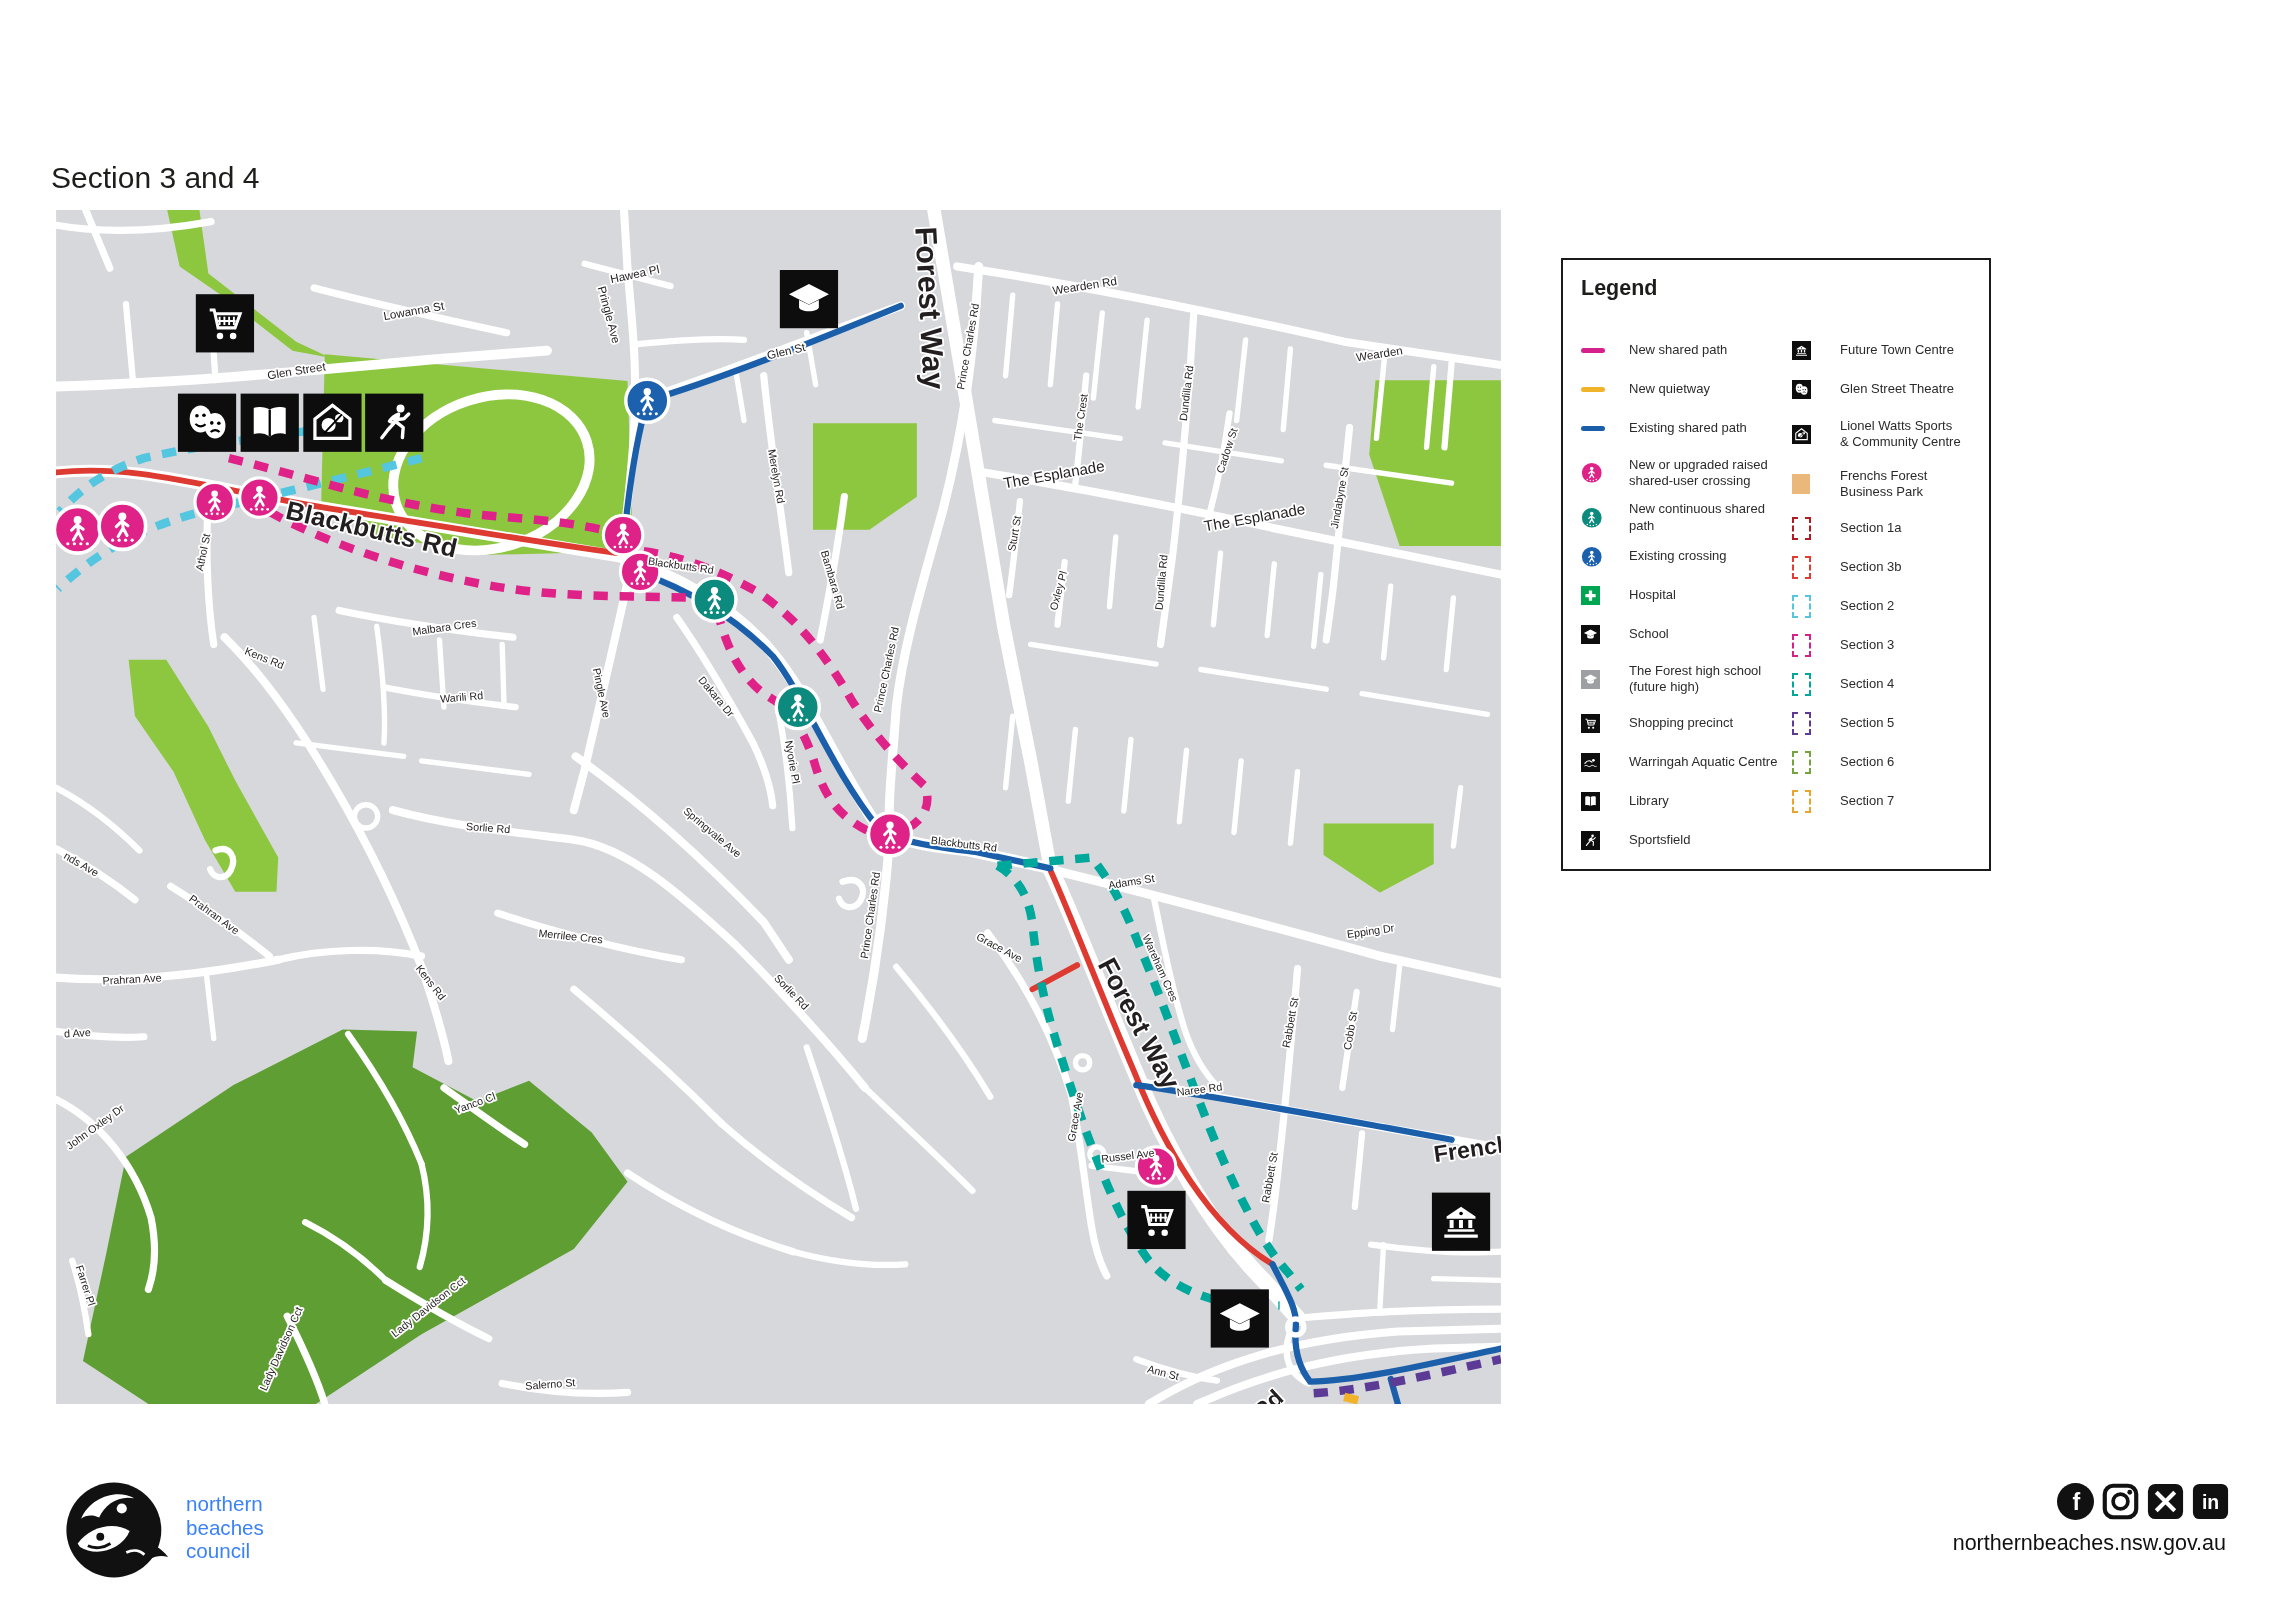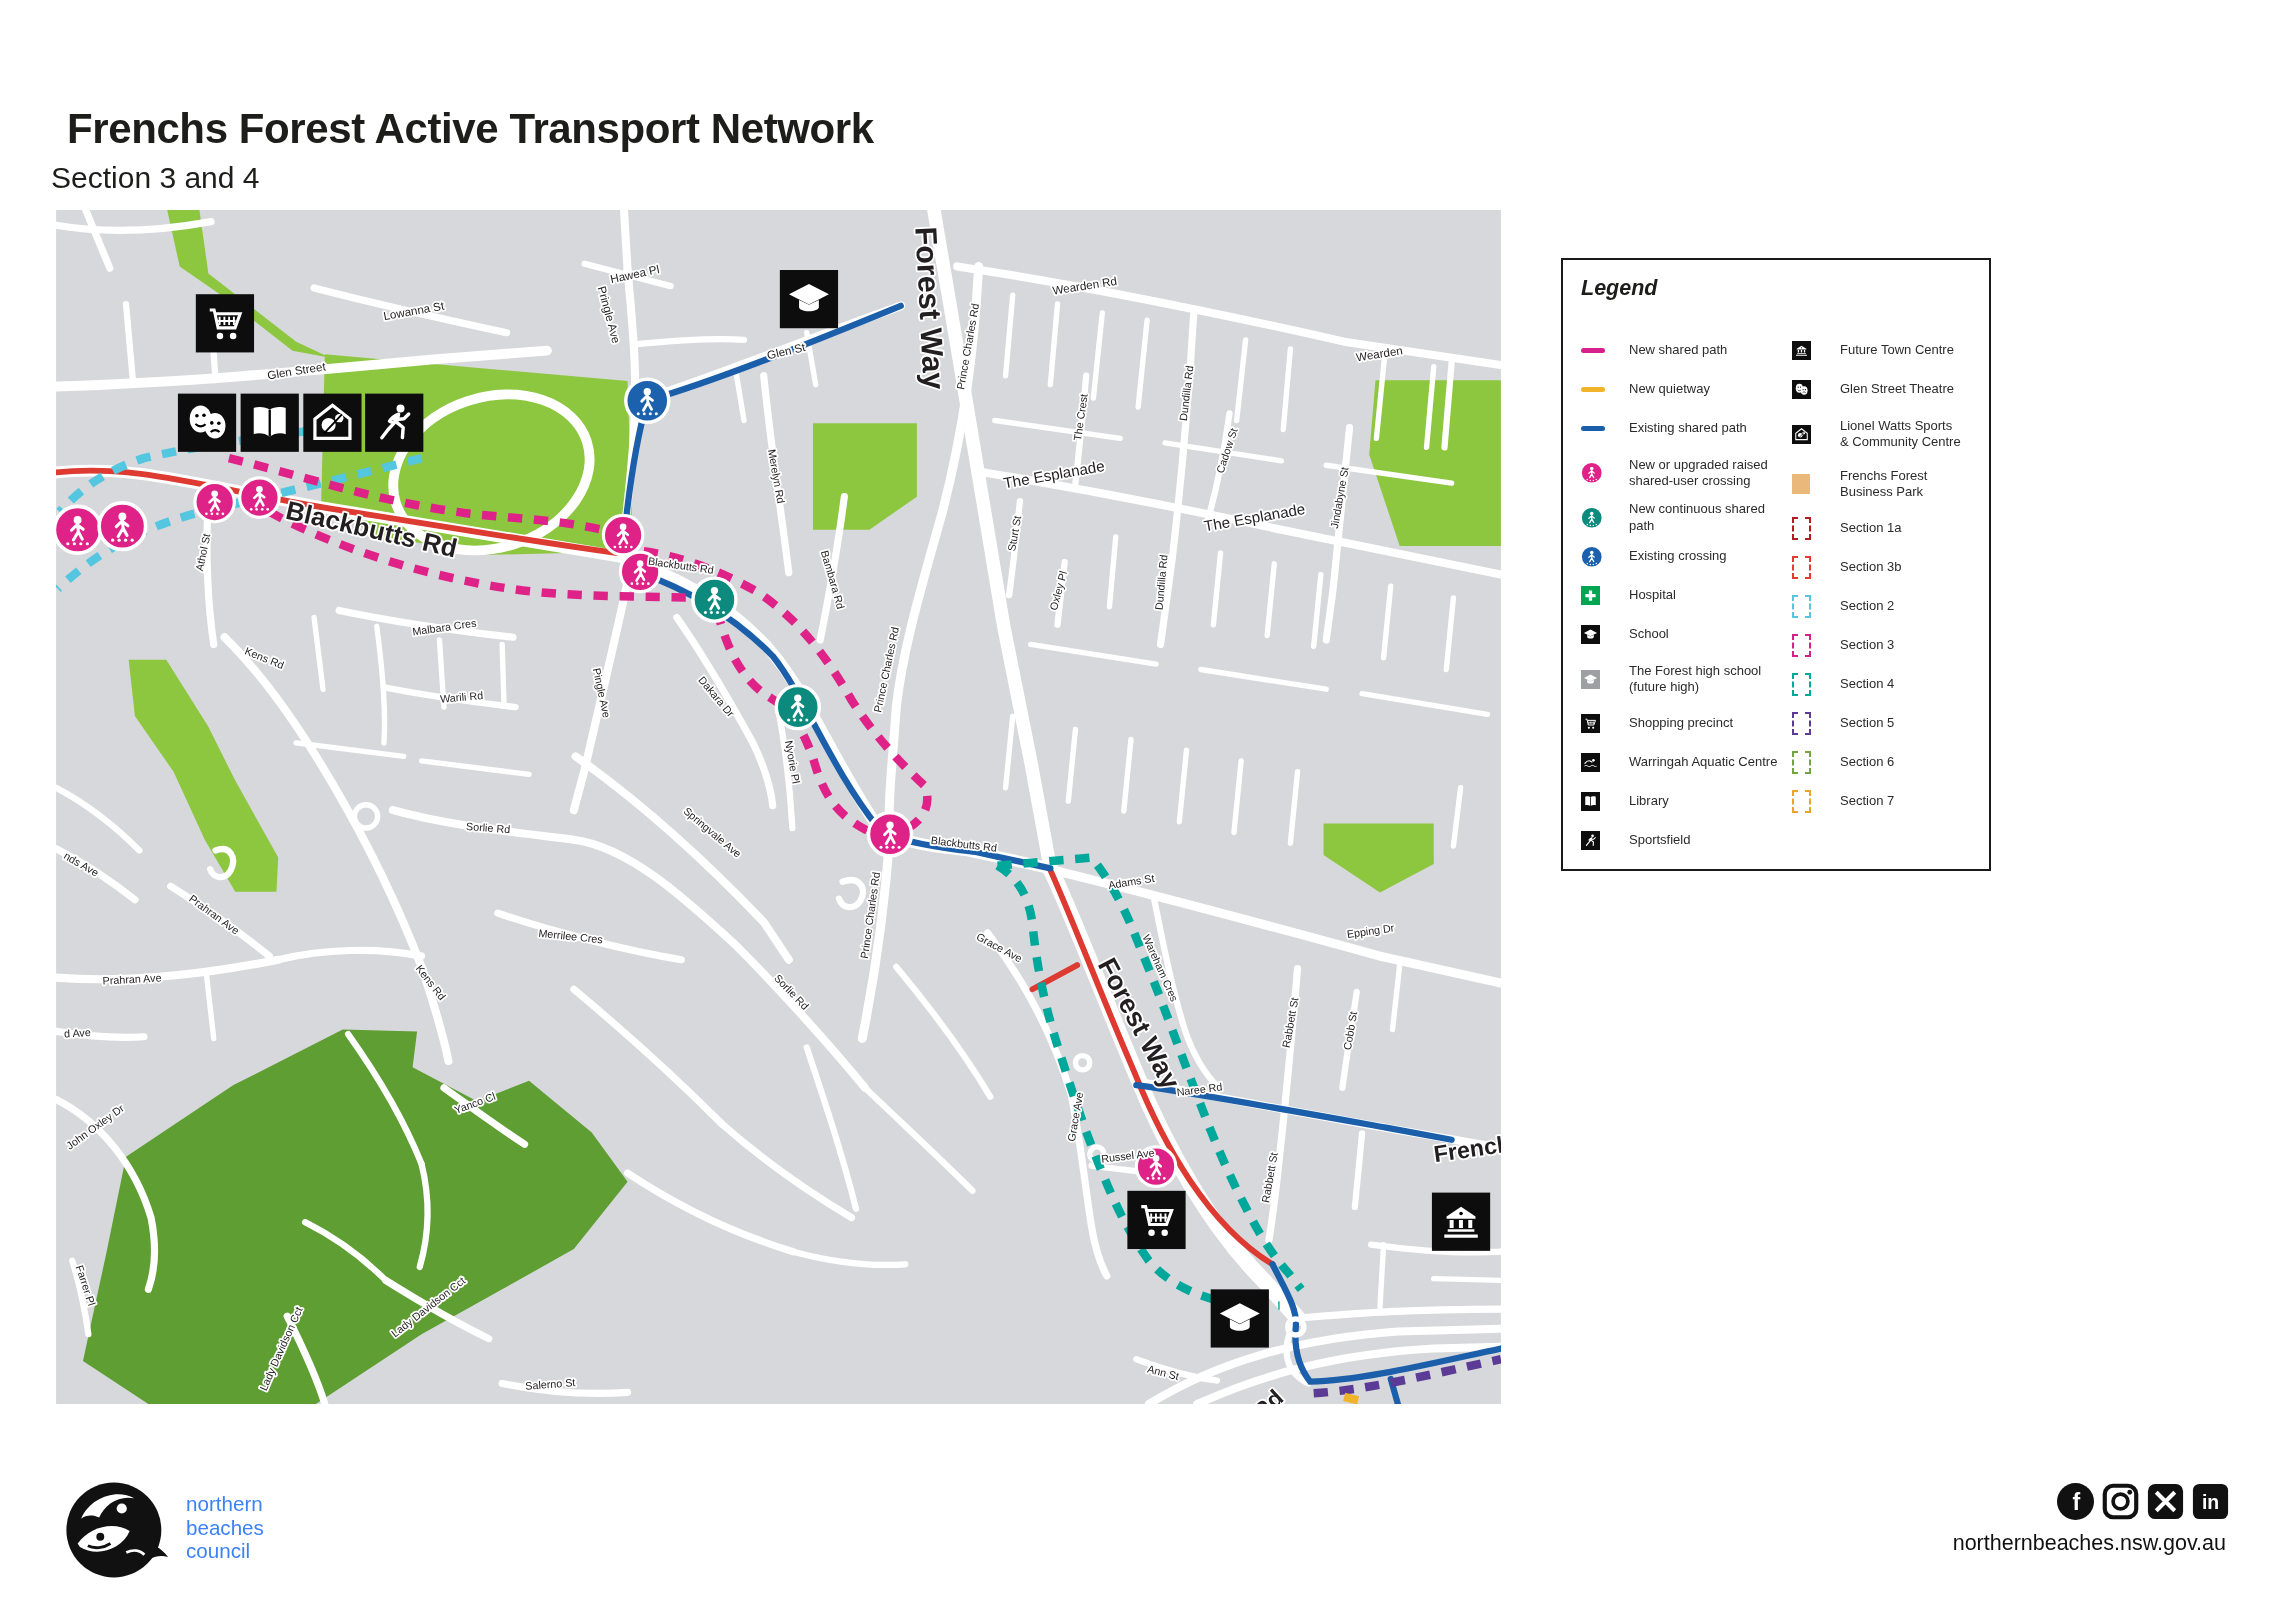--- a/index.html
+++ b/index.html
@@ -5,21 +5,21 @@
   html,body{margin:0;padding:0;background:#fff;}
   #page{position:relative;width:2293px;height:1621px;background:#fff;overflow:hidden;
         font-family:"Liberation Sans", sans-serif;color:#1d1d1b;}
   #page-title{position:absolute;left:67px;top:77px;font-size:42px;font-weight:bold;letter-spacing:-0.4px;}
   #page-subtitle{position:absolute;left:51px;top:161px;font-size:30px;font-weight:400;}
   #map{position:absolute;left:56px;top:210px;width:1445px;height:1194px;}
   #map svg{display:block;}
   
   #legend{position:absolute;left:1561px;top:258px;width:430px;height:613px;background:#fff;
           border:2.7px solid #1a1a1a;box-sizing:border-box;padding:16px 0 0 18px;}
-  #legend h2{margin:0 0 30px 0;font-size:21.5px;font-weight:bold;color:#1d1d1b;font-style:italic;}
+  #legend h2{margin:0 0 30px 0;font-size:21.5px;font-weight:bold;color:#1d1d1b;}
   #legend-cols{display:flex;}
   .lcol{display:flex;flex-direction:column;}
   .lcol.left{width:211px;}
   .lcol.right{width:190px;}
   .lrow{display:flex;align-items:center;min-height:39px;gap:9px;}
   .lrow.tall{min-height:50px;}
   .lswatch{width:39px;flex:0 0 39px;display:flex;align-items:center;}
   .ltext{font-size:13px;line-height:1.25;color:#2b2b2b;white-space:pre-line;}
   .sw-line{width:24px;height:4.5px;border-radius:2.7px;}
   .sw-sq{width:18px;height:19.7px;}
@@ -30,21 +30,20 @@
   #footer-logo{position:absolute;left:63px;top:1478px;width:113px;height:113px;}
   #footer-brand{position:absolute;left:186px;top:1492px;font-size:20.6px;line-height:1.15;color:#3b82f6;white-space:pre-line;}
   #social{position:absolute;left:2057px;top:1483px;display:flex;gap:8px;}
   .soc{width:37px;height:37px;}
   #footer-url{position:absolute;left:1778px;top:1531px;width:448px;text-align:right;font-size:21.5px;color:#111;}
 </style>
 </head>
 <body>
 
 <div id="page">
-  <h1 id="page-title">Frenchs Forest Active Transport Network</h1>
   <div id="page-subtitle">Section 3 and 4</div>
 
   <div id="map">
       <svg width="1445" height="1194" viewBox="62 235 1613 1333" xmlns="http://www.w3.org/2000/svg">
         <rect x="62" y="235" width="1613" height="1333" fill="#d7d8db"></rect>
         <polygon points="186,235 222,235 232,306 330,382 368,400 326,392 246,330 200,298" fill="#8dc63f"></polygon>
         <polygon points="362,396 540,412 700,426 706,616 545,620 418,598 358,560" fill="#8dc63f"></polygon>
         <polygon points="907,473 1023,473 1023,555 970,592 907,592" fill="#8dc63f"></polygon>
         <polygon points="1535,425 1675,425 1675,610 1562,610 1528,508" fill="#8dc63f"></polygon>
         <polygon points="1477,920 1600,920 1600,965 1540,997 1477,955" fill="#8dc63f"></polygon>

